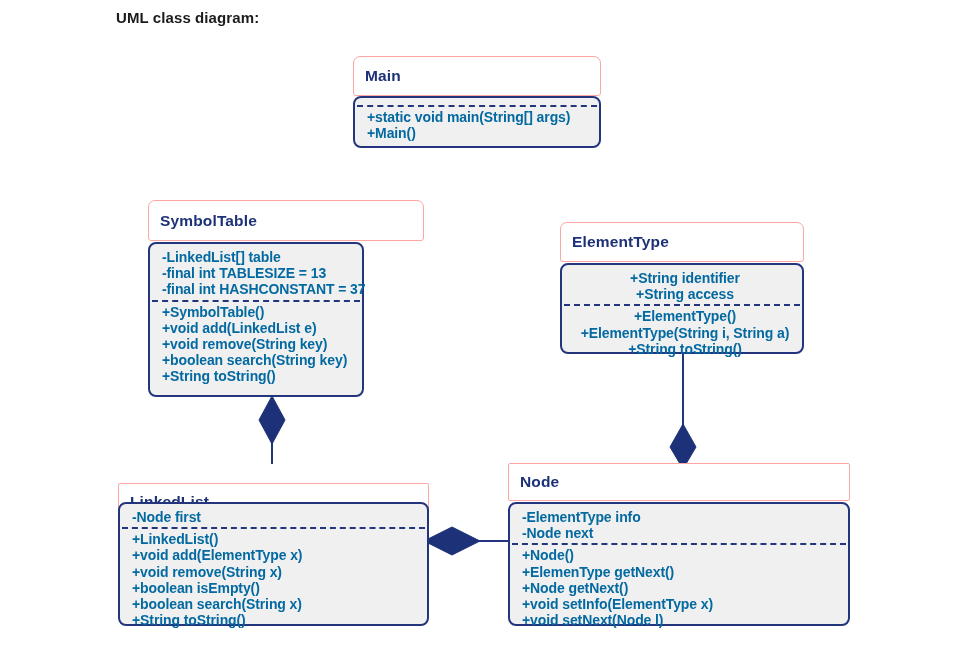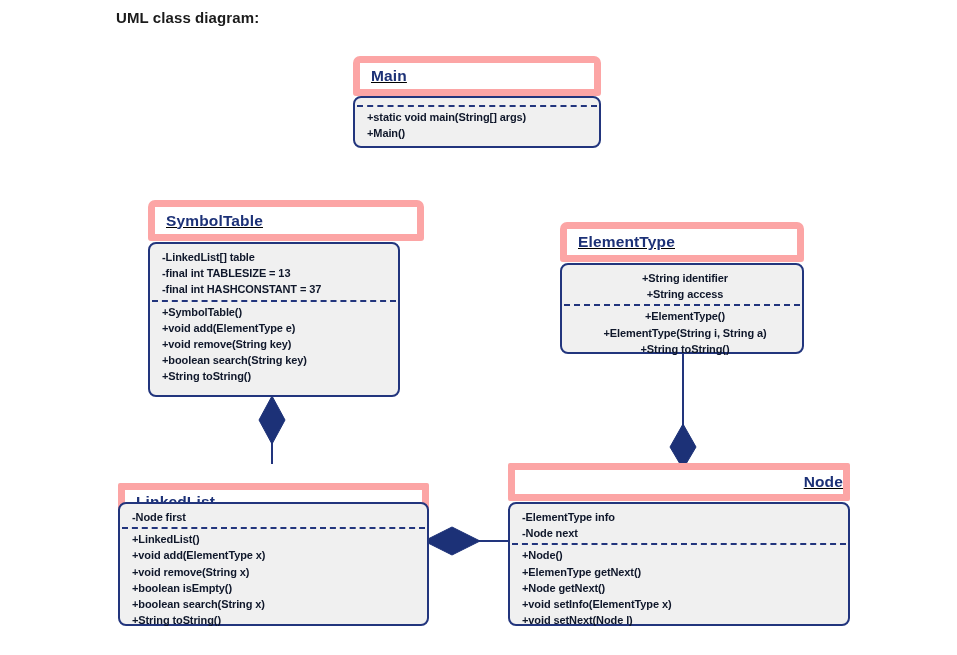--- a/index.html
+++ b/index.html
@@ -37,26 +37,25 @@
   
   .uml-class {
     position: absolute;
   }
 
   .uml-title-box {
     position: absolute;
     left: 0;
     top: 0;
     background: #ffffff;
-    border: 7px solid #fca5a5;
+    border: 1px solid #fca5a5;
     border-radius: 7px 7px 3px 3px;
     box-sizing: border-box;
     display: flex;
     align-items: center;
-    text-decoration: underline;
   }
   .uml-title-box.sq {
     border-radius: 2px;
   }
 
   .uml-title {
     font-size: 15.5px;
     font-weight: 700;
     color: #1c3177;
     padding-left: 11px;
@@ -68,23 +67,23 @@
     position: absolute;
     left: 0;
     background: #f0f0f0;
     border: 2px solid #22357d;
     border-radius: 8px;
     box-sizing: border-box;
     padding: 5px 6px 6px 6px;
   }
 
   .uml-line {
-    font-size: 11px;
+    font-size: 14px;
     font-weight: 700;
-    color: #0f172a;
+    color: #0369a1;
     line-height: 16.2px;
     white-space: nowrap;
     padding-left: 6px;
     letter-spacing: -0.1px;
   }
   .uml-line.attr {
     font-weight: 600;
   }
 
   .uml-sep {
@@ -137,27 +136,27 @@
       <div class="uml-sep"></div>
       <div class="uml-line">+static void main(String[] args)</div>
       <div class="uml-line">+Main()</div>
     </div>
   </div>
 
   <div class="uml-class" style="left:148px; top:200px; width:248px;">
     <div class="uml-title-box" style="width:276px; height:41px;">
       <span class="uml-title">SymbolTable</span>
     </div>
-    <div class="uml-body-box" style="top:42px; width:252px; height:155px;">
+    <div class="uml-body-box" style="top:42px; width:216px; height:155px;">
       <div class="uml-line attr">-LinkedList[] table</div>
       <div class="uml-line attr">-final int TABLESIZE = 13</div>
       <div class="uml-line attr">-final int HASHCONSTANT = 37</div>
       <div class="uml-sep"></div>
       <div class="uml-line">+SymbolTable()</div>
-      <div class="uml-line">+void add(ElementType e)</div>
+      <div class="uml-line">+void add(LinkedList e)</div>
       <div class="uml-line">+void remove(String key)</div>
       <div class="uml-line">+boolean search(String key)</div>
       <div class="uml-line">+String toString()</div>
     </div>
   </div>
 
   <div class="uml-class" style="left:560px; top:222px; width:244px;">
     <div class="uml-title-box" style="width:244px; height:40px;">
       <span class="uml-title">ElementType</span>
     </div>
@@ -181,21 +180,21 @@
       <div class="uml-line">+LinkedList()</div>
       <div class="uml-line">+void add(ElementType x)</div>
       <div class="uml-line">+void remove(String x)</div>
       <div class="uml-line">+boolean isEmpty()</div>
       <div class="uml-line">+boolean search(String x)</div>
       <div class="uml-line">+String toString()</div>
     </div>
   </div>
 
   <div class="uml-class" style="left:508px; top:463px; width:342px;">
-    <div class="uml-title-box sq" style="width:342px; height:38px;justify-content:flex-end;">
+    <div class="uml-title-box sq" style="width:342px; height:38px;">
       <span class="uml-title">Node</span>
     </div>
     <div class="uml-body-box" style="top:39px; width:342px; height:124px;">
       <div class="uml-line attr">-ElementType info</div>
       <div class="uml-line attr">-Node next</div>
       <div class="uml-sep"></div>
       <div class="uml-line">+Node()</div>
       <div class="uml-line">+ElemenType getNext()</div>
       <div class="uml-line">+Node getNext()</div>
       <div class="uml-line">+void setInfo(ElementType x)</div>

